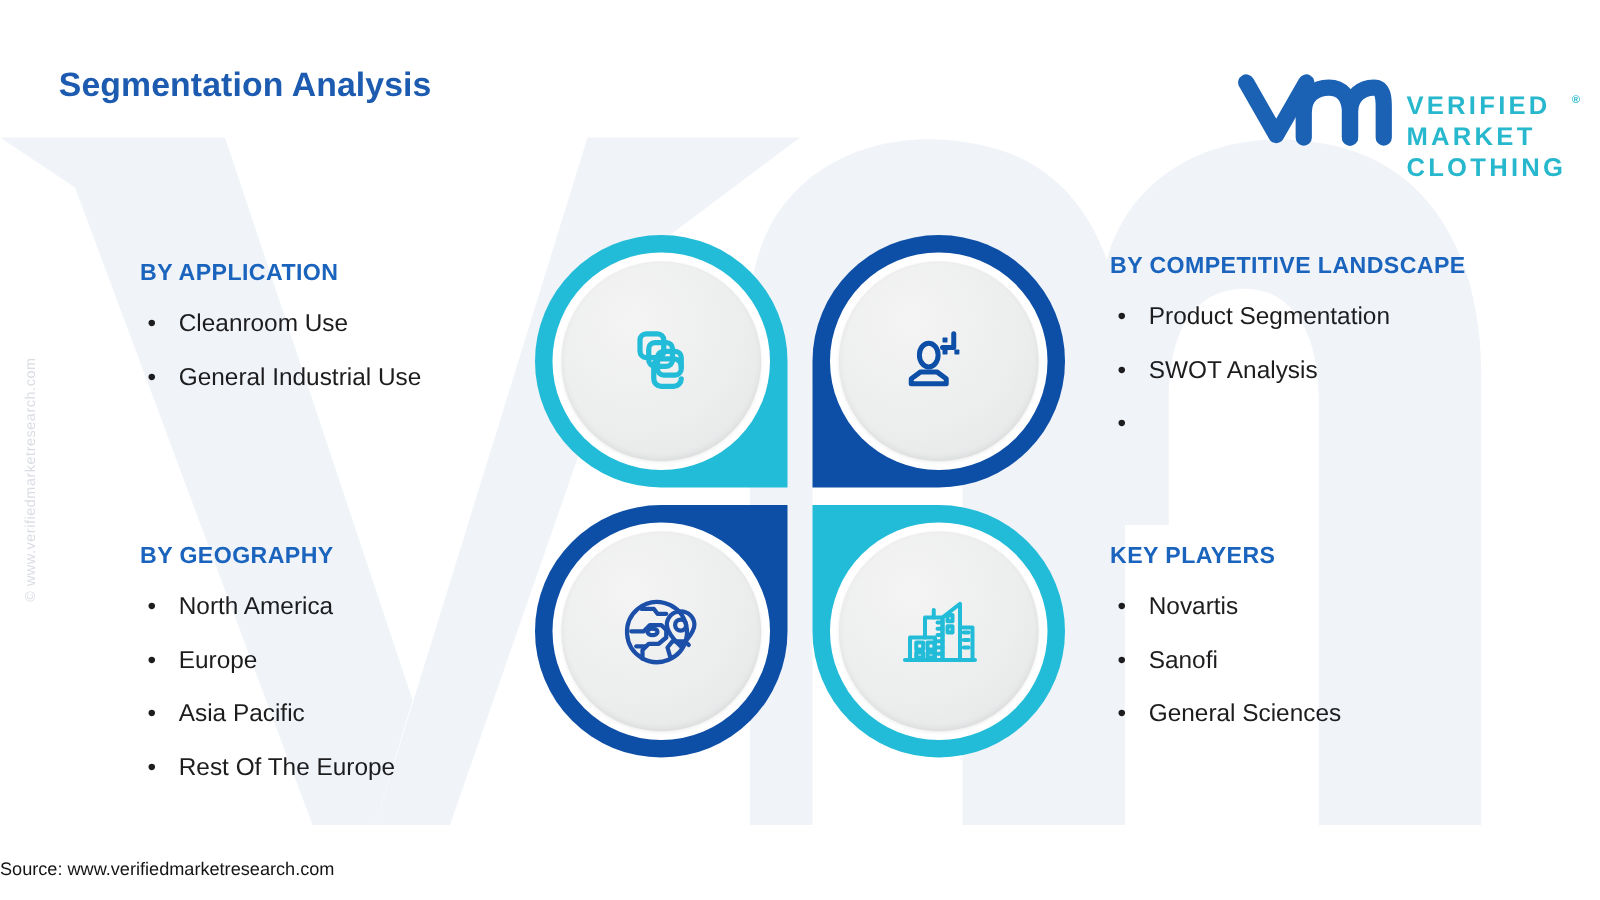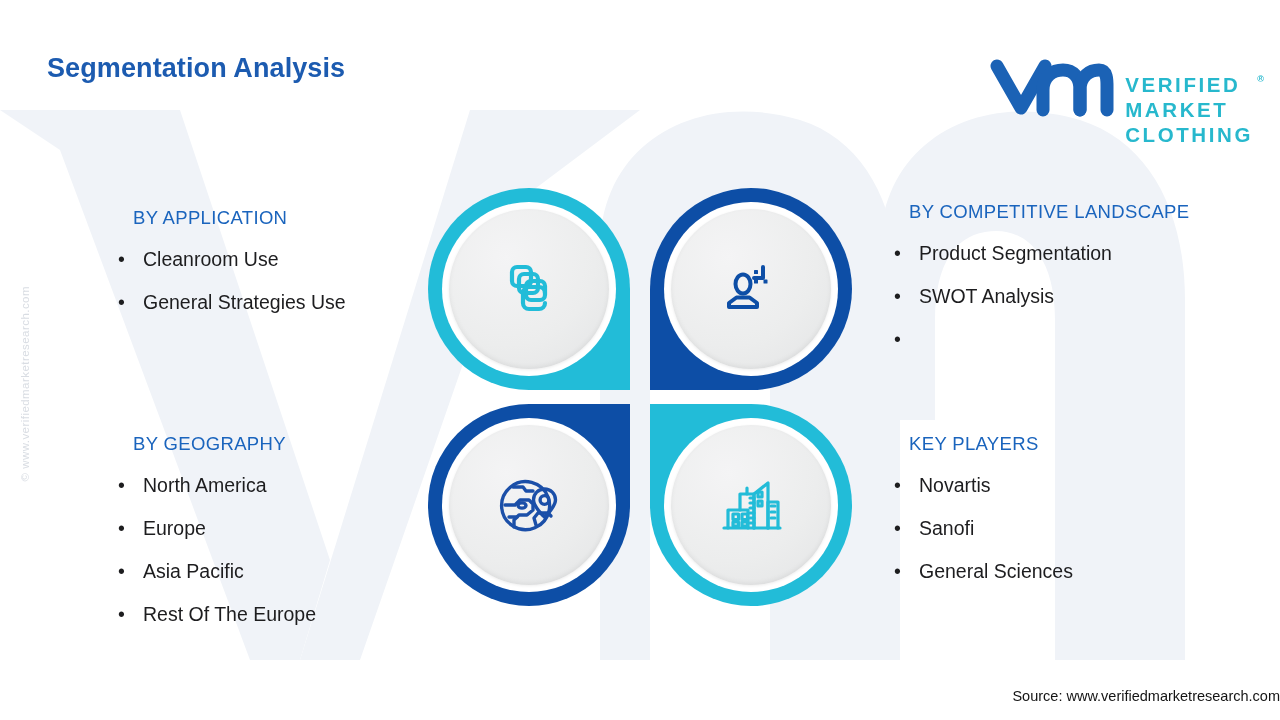--- a/index.html
+++ b/index.html
@@ -129,26 +129,25 @@
   .col-right { left: 888px;  width: 392px; }
 
   .col-app  { top: 207px; }
   .col-geo  { top: 433px; }
   .col-comp { top: 201px; }
   .col-play { top: 433px; }
 
   .col-heading {
     color: #1a64bd;
     font-size: 18.5px;
-    font-weight: normal;
+    font-weight: bold;
     letter-spacing: 0.35px;
     text-transform: uppercase;
     white-space: nowrap;
     margin-bottom: 9px;
-    margin-left: 21px;
   }
 
   .col-list { list-style: none; }
 
   .col-list li {
     position: relative;
     padding-left: 31px;
     font-size: 19.5px;
     line-height: 43px;
     color: #1d1d1f;
@@ -226,21 +225,21 @@
   }
 
   .medallion svg { display: block; }
 
   
   .footer-source {
     position: absolute;
     left: 0;
     top: 688px;
     width: 1280px;
-    text-align: right;
+    text-align: left;
     font-size: 14.5px;
     color: #141414;
     z-index: 4;
   }
 </style>
 </head>
 <body>
 
 <div id="stage">
 
@@ -381,21 +380,21 @@
 
   <div class="col col-left col-app">
     <div class="col-heading">BY APPLICATION</div>
     <ul class="col-list">
       <li>
         <span class="bullet">•</span>
         <span>Cleanroom Use</span>
       </li>
       <li>
         <span class="bullet">•</span>
-        <span>General Strategies Use</span>
+        <span>General Industrial Use</span>
       </li>
     </ul>
   </div>
 
   <div class="col col-left col-geo">
     <div class="col-heading">BY GEOGRAPHY</div>
     <ul class="col-list">
       <li>
         <span class="bullet">•</span>
         <span>North America</span>

